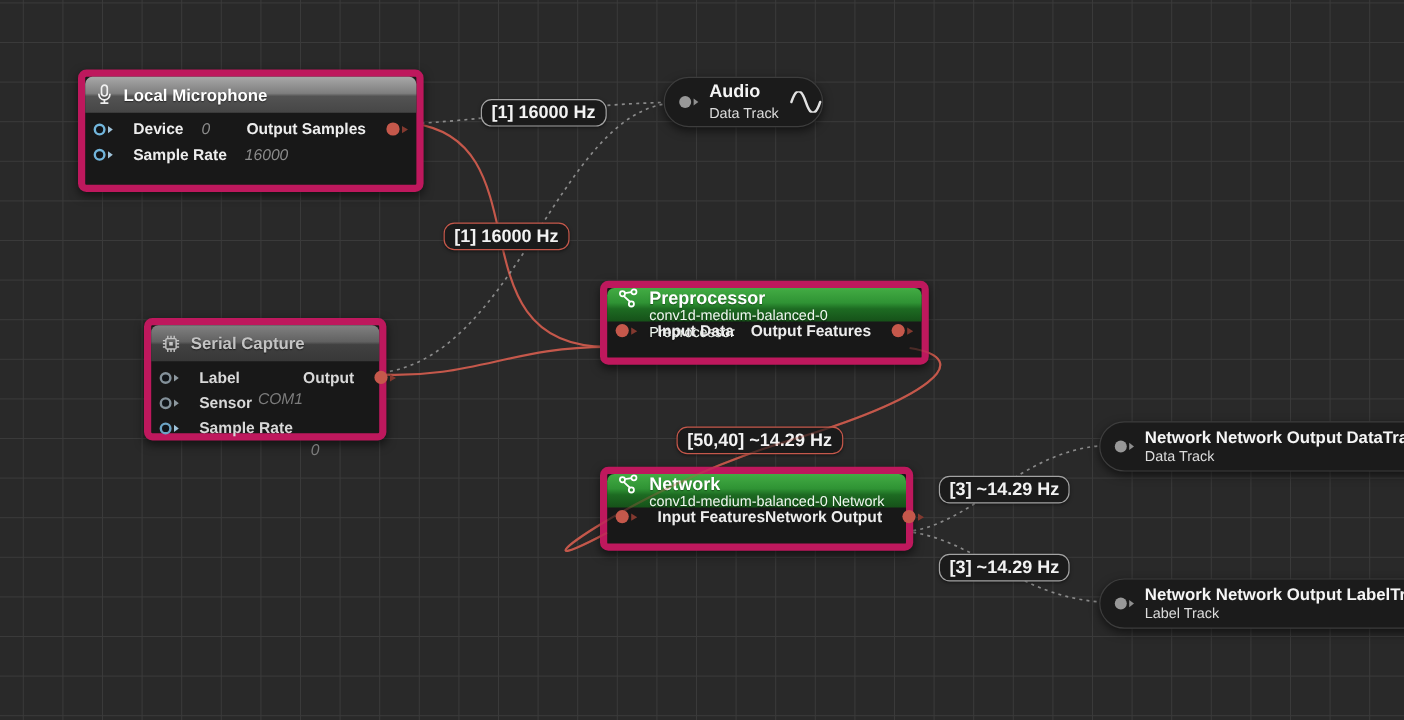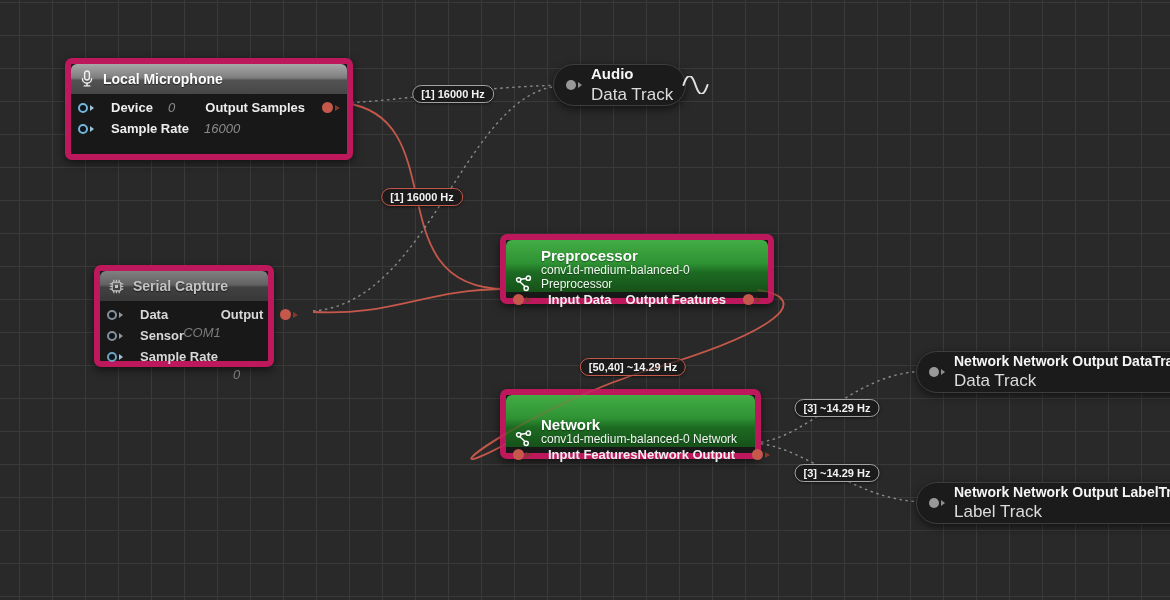--- a/index.html
+++ b/index.html
@@ -17,42 +17,42 @@
   svg.wires path{pointer-events:stroke;}
   svg.wires-over{position:absolute;left:0;top:0;z-index:4;pointer-events:none;}
   .wire-red{stroke:#c5584b;stroke-width:1.8;fill:none;}
   .wire-dash{stroke:#9b9b9b;stroke-width:1.4;fill:none;stroke-dasharray:2.5 3.5;opacity:.85;}
   .wire-faint{stroke:rgba(197,88,75,.30);stroke-width:1.8;fill:none;}
 
   
   .wlabel{
     position:absolute;z-index:2;transform:translate(-50%,-50%);
     background:#1b1b1b;border-radius:9px;padding:2px 8px;
-    font-size:11px;font-weight:bold;color:#f2f2f2;white-space:nowrap;
+    font-size:15px;font-weight:bold;color:#f2f2f2;white-space:nowrap;
     box-shadow:0 1px 3px rgba(0,0,0,.5);
   }
   .wlabel.gray{border:1px solid #a3a3a3;}
   .wlabel.red{border:1px solid #c5584b;}
 
   
   .node{position:absolute;z-index:3;box-shadow:0 3px 8px rgba(0,0,0,.55);}
   .node.std{
     background:#181818;border:6px solid #be185d;border-radius:7px;
     box-sizing:border-box;
   }
   .hdr{
     height:30px;border-radius:6px 6px 0 0;display:flex;align-items:center;
     padding:0 9px;gap:9px;
     background:linear-gradient(180deg,#a8a8a8 0%,#7e7e7e 46%,#535353 54%,#464646 100%);
   }
   .hdr .title{font-size:14px;font-weight:bold;color:#fff;text-shadow:0 1px 1px rgba(0,0,0,.55);}
   .node.dim .hdr{background:linear-gradient(180deg,#818181 0%,#616161 46%,#414141 54%,#383838 100%);}
   .node.dim .hdr .title{color:#c3c3c3;}
   .ghdr{
-    height:52px;border-radius:6px 6px 0 0;display:flex;align-items:flex-end;
+    height:28px;border-radius:6px 6px 0 0;display:flex;align-items:flex-start;
     padding:0 9px;gap:9px;
     background:linear-gradient(180deg,#43ac44 0%,#2f9334 44%,#1d6b22 62%,#165119 100%);
   }
   .ghdr .tstack{display:flex;flex-direction:column;line-height:1.15;}
   .ghdr .title{font-size:15px;font-weight:bold;color:#fff;text-shadow:0 1px 1px rgba(0,0,0,.4);}
   .ghdr .subtitle{font-size:12px;color:#f0f8f0;text-shadow:0 1px 1px rgba(0,0,0,.35);}
   .body{padding-top:3px;}
   .row{height:21px;display:flex;align-items:center;justify-content:space-between;padding:0 7px;}
   .grp{display:flex;align-items:center;gap:17px;}
   .lbl{font-size:13px;font-weight:bold;color:#ededed;white-space:nowrap;}
@@ -74,21 +74,21 @@
   .graydot .dot{width:10px;height:10px;background:#989898;border-radius:50%;}
   .graydot .caret{width:0;height:0;border-left:4px solid #8f8f8f;border-top:3px solid transparent;border-bottom:3px solid transparent;}
 
   
   .pill{
     background:#1b1b1b;border:1px solid #3d3d3d;border-radius:21px;
     box-sizing:border-box;display:flex;align-items:center;padding:0 12px;gap:9px;
   }
   .pill .tstack{display:flex;flex-direction:column;line-height:1.25;}
   .pill .title{font-size:15px;font-weight:bold;color:#f5f5f5;white-space:nowrap;}
-  .pill .subtitle{font-size:17px;color:#dcdcdc;white-space:nowrap;}
+  .pill .subtitle{font-size:12px;color:#dcdcdc;white-space:nowrap;}
   .pill.track .title{font-size:14px;}
   .sine{margin-left:auto;}
   .icn{flex:0 0 auto;display:flex;align-items:center;}
 </style>
 </head>
 <body>
 
 <svg class="wires" width="1170" height="600" viewBox="0 0 1170 600">
   <path class="wire-dash" d="M345,103 C420,99 470,87 566,85"></path>
   <path class="wire-red" d="M345,103 C455,118 375,289 506,289"></path>
@@ -157,39 +157,39 @@
     <span class="title">Audio</span>
     <span class="subtitle">Data Track</span>
   </span>
   <span class="icn sine">
     <svg width="27" height="18" viewBox="0 0 26 18" fill="none" stroke="#e2e2e2" stroke-width="2" stroke-linecap="round">
       <path d="M1,9 C5,-3 9,-3 13,9 C17,21 21,21 25,9"></path>
     </svg>
   </span>
 </div>
 
-<div class="node std dim" style="left:94px;top:265px;width:180px;height:102px">
+<div class="node std dim" style="left:120px;top:265px;width:202px;height:102px">
   <div class="hdr">
     <span class="icn">
       <svg width="15" height="15" viewBox="0 0 14 14" fill="none" stroke="#c4c4c4" stroke-width="1.1">
         <rect x="3" y="3" width="8" height="8" rx="1"></rect>
         <rect x="5.6" y="5.6" width="2.8" height="2.8" fill="#c4c4c4" stroke="none"></rect>
         <path d="M4.5,0.7 V3 M7,0.7 V3 M9.5,0.7 V3 M4.5,11 V13.3 M7,11 V13.3 M9.5,11 V13.3 M0.7,4.5 H3 M0.7,7 H3 M0.7,9.5 H3 M11,4.5 H13.3 M11,7 H13.3 M11,9.5 H13.3"></path>
       </svg>
     </span>
     <span class="title">Serial Capture</span>
   </div>
   <div class="body">
     <div class="row">
       <span class="grp">
         <span class="port ring grayring">
             <i class="dot"></i>
             <i class="caret"></i>
           </span>
-        <span class="lbl">Data</span>
+        <span class="lbl">Label</span>
         <span class="val">COM1</span>
       </span>
       <span class="grp">
         <span class="lbl">Output</span>
         <span class="port reddot">
             <i class="dot"></i>
             <i class="caret"></i>
           </span>
       </span>
     </div>

